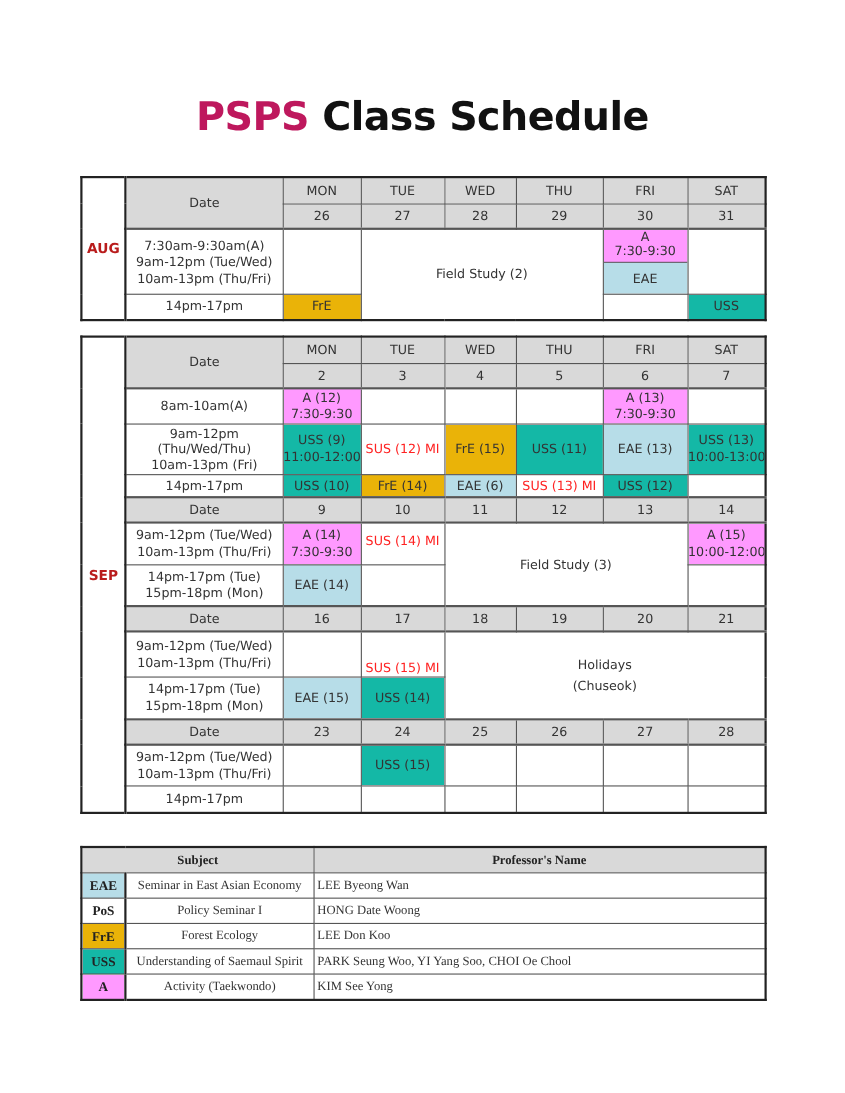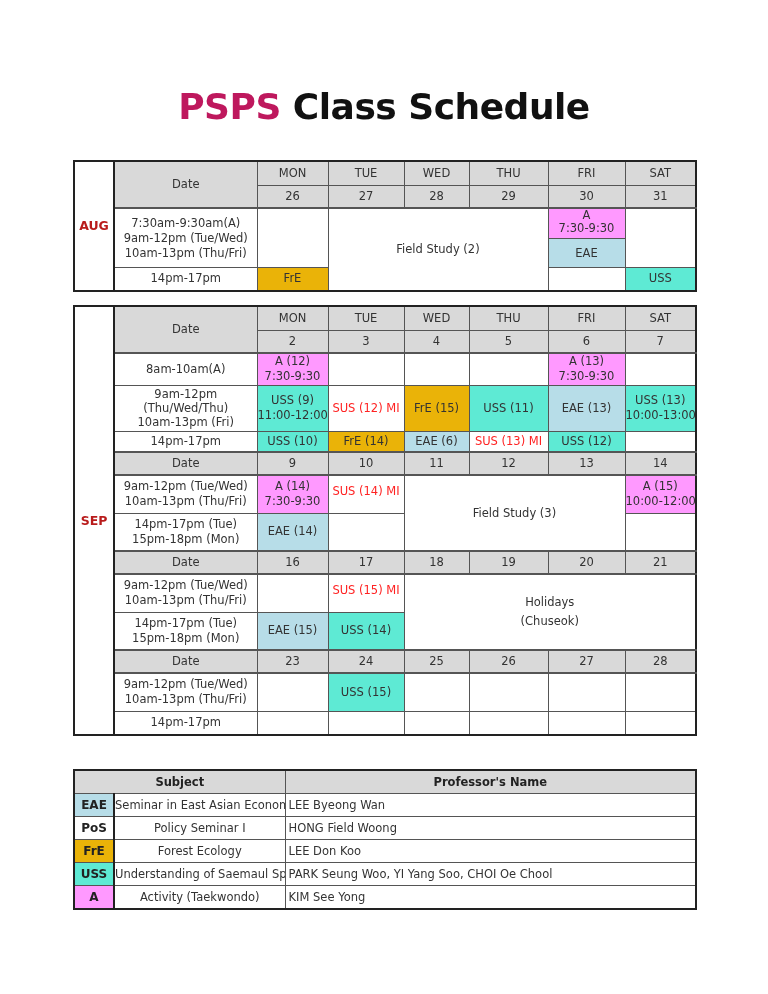--- a/index.html
+++ b/index.html
@@ -8,24 +8,24 @@
   .title .accent { color: #be185d; }
   table { border-collapse: collapse; position: absolute; table-layout: fixed; }
   td { border: 1px solid #555; text-align: center; vertical-align: middle; font-size: 11.5px; line-height: 15px; padding: 0; color: #333; overflow: hidden; white-space: nowrap; }
   .sched { left: 73px; width: 622px; border: 2px solid #222; }
   .hdr { background: #d9d9d9; }
   .month { font-weight: bold; font-size: 12.5px; color: #b91c1c; border-right: 2px solid #222; }
   .thick-top td { border-top: 2.5px solid #555; }
   .c-a { background: #ff99ff; }
   .c-eae { background: #b7dde8; }
   .c-fre { background: #eab308; }
-  .c-uss { background: #5eead4; text-align: center; }
+  .c-uss { background: #14b8a6; text-align: center; }
   .red { color: #ff2222; }
   .legend { left: 73px; top: 769px; width: 622px; border: 2px solid #222; }
-  .legend td { height: 22px; }
+  .legend td { height: 22px; font-family: Liberation Serif, serif; }
   .legend .code { font-weight: bold; font-size: 12px; color: #222; border-right: 2px solid #222; }
   .legend .prof { text-align: left; padding-left: 3px; }
   .legend .lh { background: #d9d9d9; font-weight: bold; color: #222; }
 </style>
 </head>
 <body>
 
 <div class="title"><span class="accent">PSPS</span><span> Class Schedule</span></div>
 
 <table class="sched" style="top:160px;">
@@ -205,21 +205,21 @@
     <td class="hdr">19</td>
     <td class="hdr">20</td>
     <td class="hdr">21</td>
   </tr>
   <tr class="thick-top" style="height:38px">
     <td>
           <div>9am-12pm (Tue/Wed)</div>
           <div>10am-13pm (Thu/Fri)</div>
         </td>
     <td></td>
-    <td class="red" style="vertical-align:top;padding-top:8px;margin-top:43px;">SUS (15) MI</td>
+    <td class="red" style="vertical-align:top;padding-top:25px;margin-top:43px;">SUS (15) MI</td>
     <td colspan="4" rowspan="2">
           <div>Holidays</div>
           <div style="margin-top:4px;">(Chuseok)</div>
         </td>
   </tr>
   <tr style="height:38px">
     <td>
           <div>14pm-17pm (Tue)</div>
           <div>15pm-18pm (Mon)</div>
         </td>
@@ -272,21 +272,21 @@
     <td class="lh">Professor's Name</td>
   </tr>
   <tr>
     <td class="code c-eae">EAE</td>
     <td>Seminar in East Asian Economy</td>
     <td class="prof">LEE Byeong Wan</td>
   </tr>
   <tr>
     <td class="code">PoS</td>
     <td>Policy Seminar I</td>
-    <td class="prof">HONG Field Woong</td>
+    <td class="prof">HONG Date Woong</td>
   </tr>
   <tr>
     <td class="code c-fre">FrE</td>
     <td>Forest Ecology</td>
     <td class="prof">LEE Don Koo</td>
   </tr>
   <tr>
     <td class="code c-uss">USS</td>
     <td>Understanding of Saemaul Spirit</td>
     <td class="prof">PARK Seung Woo, YI Yang Soo, CHOI Oe Chool</td>

